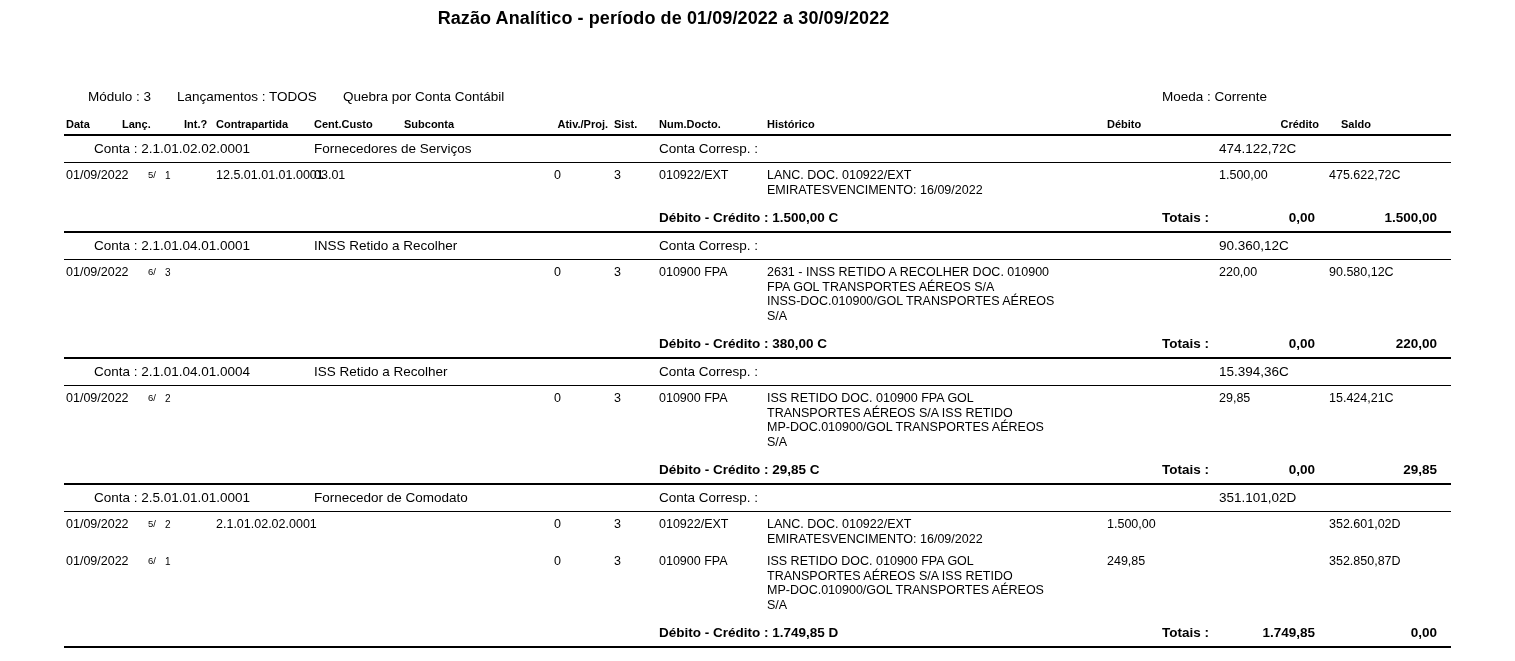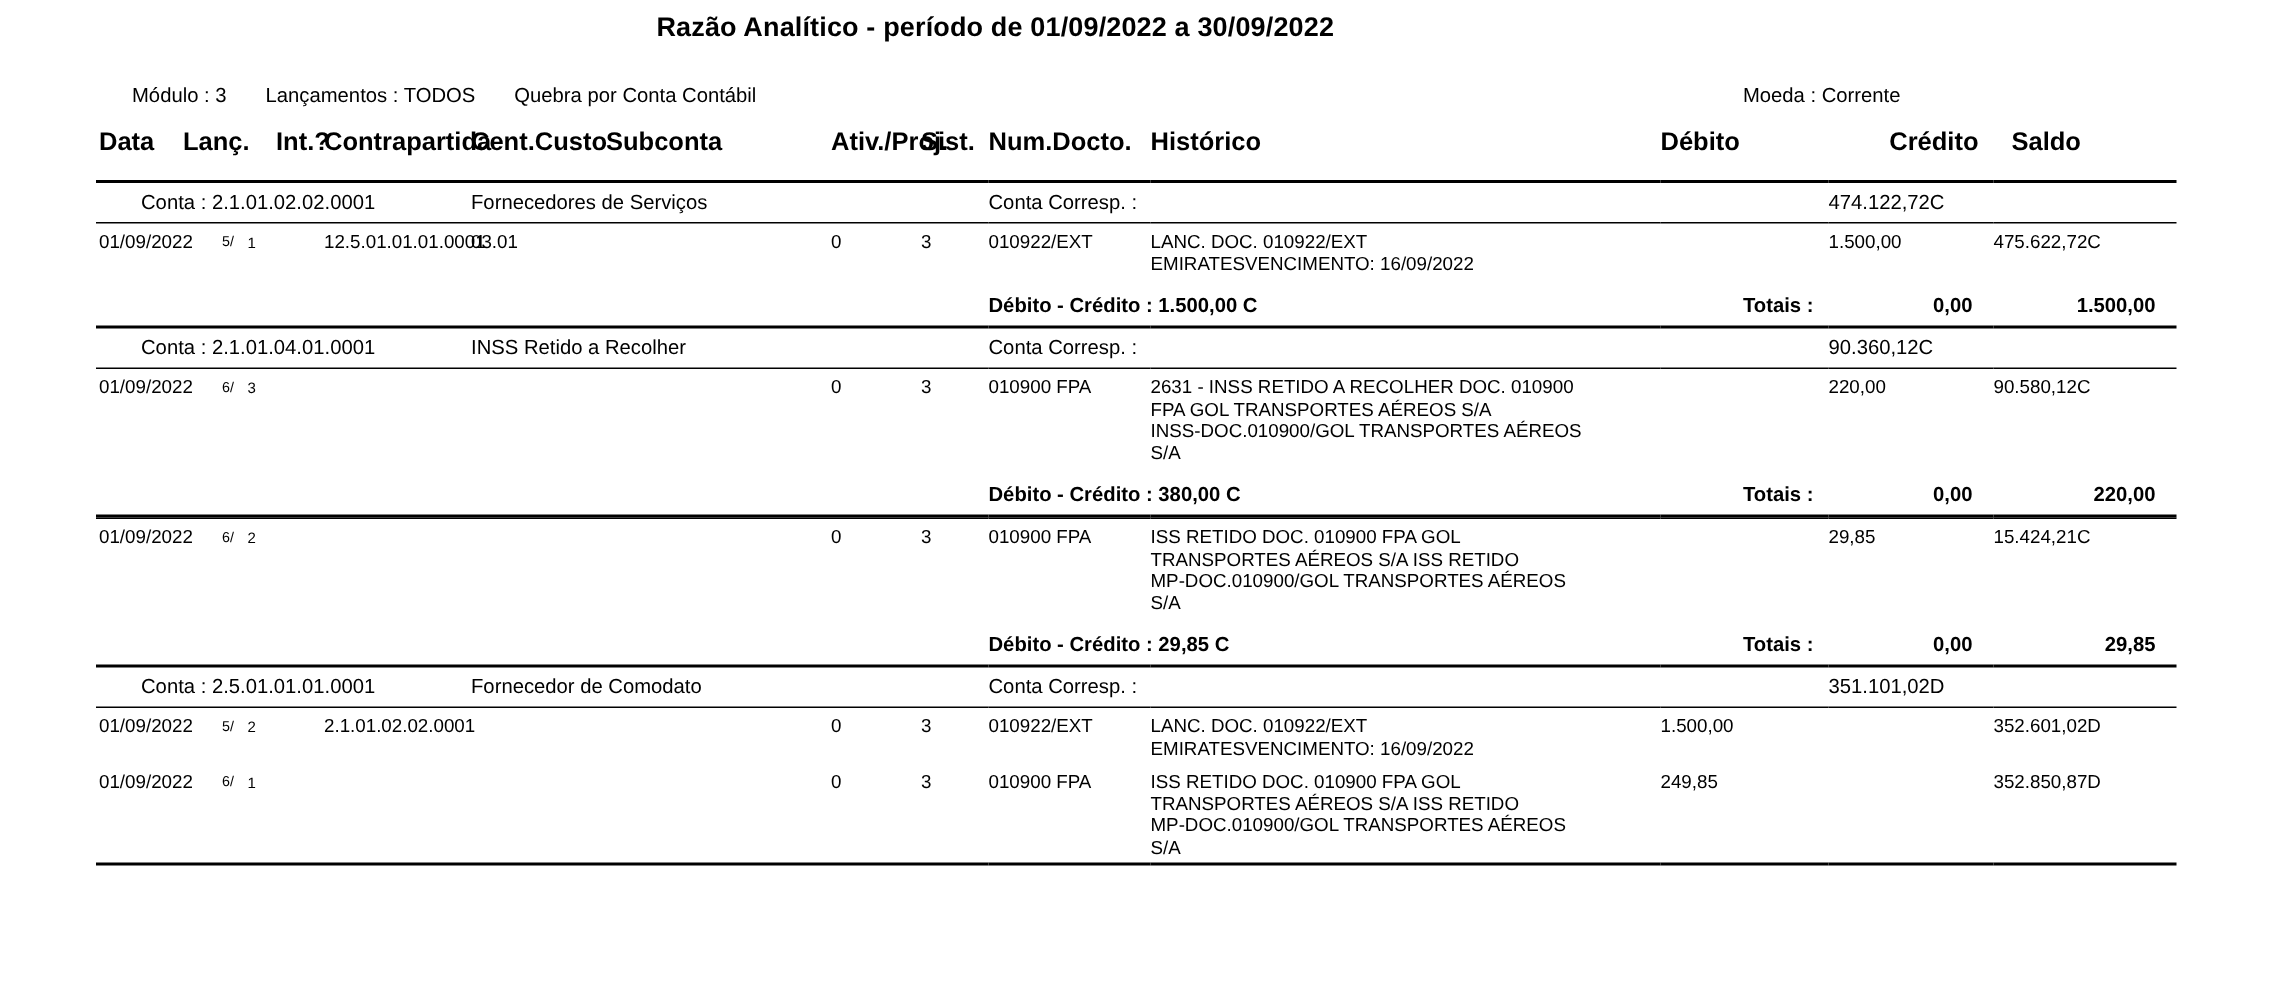--- a/index.html
+++ b/index.html
@@ -30,21 +30,21 @@
     font-weight: bold;
     letter-spacing: 0.1px;
     padding-top: 4px;
     line-height: 28px;
   }
 
   
   .meta-row {
     display: flex;
     align-items: baseline;
-    margin-top: 24px;
+    margin-top: 57px;
     padding: 0 60px 0 88px;
     font-size: 13.5px;
     height: 20px;
   }
   .meta-left { display: flex; gap: 26px; white-space: nowrap; }
   .meta-spacer { flex: 1 1 auto; }
   .meta-right { white-space: nowrap; }
 
   
   .grid {
@@ -77,22 +77,22 @@
   col.c-sist     { width: 45px;  }
   col.c-doc      { width: 108px; }
   col.c-hist     { width: 340px; }
   col.c-debito   { width: 112px; }
   col.c-credito  { width: 110px; }
   col.c-saldo    { width: 122px; }
 
   
   tr.head-row td {
     font-weight: bold;
-    font-size: 17px;
-    padding: 3px 0 15px 0;
+    font-size: 11px;
+    padding: 3px 0 4px 0;
     white-space: nowrap;
   }
   .th-data    { padding-left: 2px !important; }
   .th-lanc    { padding-left: 0 !important; margin-top: 36px; }
   .th-int     { }
   .th-cent    { }
   .th-sub     { }
   .th-ativ    { text-align: right !important; padding-right: 6px !important; }
   .th-sist    { text-align: left !important; }
   .th-doc     { }
@@ -271,20 +271,26 @@
           <tr class="total-row">
             <td colspan="8"></td>
             <td class="t-diff" colspan="2">Débito - Crédito : 380,00 C</td>
             <td class="t-label">Totais :</td>
             <td class="t-debito">0,00</td>
             <td class="t-credito">220,00</td>
           </tr>
           <tr class="sep-thick">
             <td colspan="13"></td>
           </tr>
+          <tr class="acct-row">
+            <td class="acct-label" colspan="4">Conta : 2.1.01.04.01.0004</td>
+            <td class="acct-desc" colspan="4">ISS Retido a Recolher</td>
+            <td class="acct-corresp" colspan="3">Conta Corresp. :</td>
+            <td class="acct-saldo" colspan="2">15.394,36C</td>
+          </tr>
           <tr class="sep-thin">
             <td colspan="13"></td>
           </tr>
           <tr class="detail-row">
             <td class="d-data">01/09/2022</td>
             <td class="d-lanc"><span class="seq">6/</span><span class="int">2</span></td>
             <td class="d-int"></td>
             <td class="d-contra"></td>
             <td class="d-cent"></td>
             <td class="d-sub"></td>
@@ -351,20 +357,27 @@
             <td class="d-hist">
               <span class="hline">ISS RETIDO DOC. 010900 FPA GOL</span>
               <span class="hline">TRANSPORTES AÉREOS S/A ISS  RETIDO</span>
               <span class="hline">MP-DOC.010900/GOL TRANSPORTES AÉREOS</span>
               <span class="hline">S/A</span>
             </td>
             <td class="d-debito">249,85</td>
             <td class="d-credito"></td>
             <td class="d-saldo">352.850,87D</td>
           </tr>
+          <tr class="total-row">
+            <td colspan="8"></td>
+            <td class="t-diff" colspan="2">Débito - Crédito : 1.749,85 D</td>
+            <td class="t-label">Totais :</td>
+            <td class="t-debito">1.749,85</td>
+            <td class="t-credito">0,00</td>
+          </tr>
           <tr class="sep-thick">
             <td colspan="13"></td>
           </tr>
         </tbody>
     </table>
   </div>
 
 </div>
 
 </body></html>

